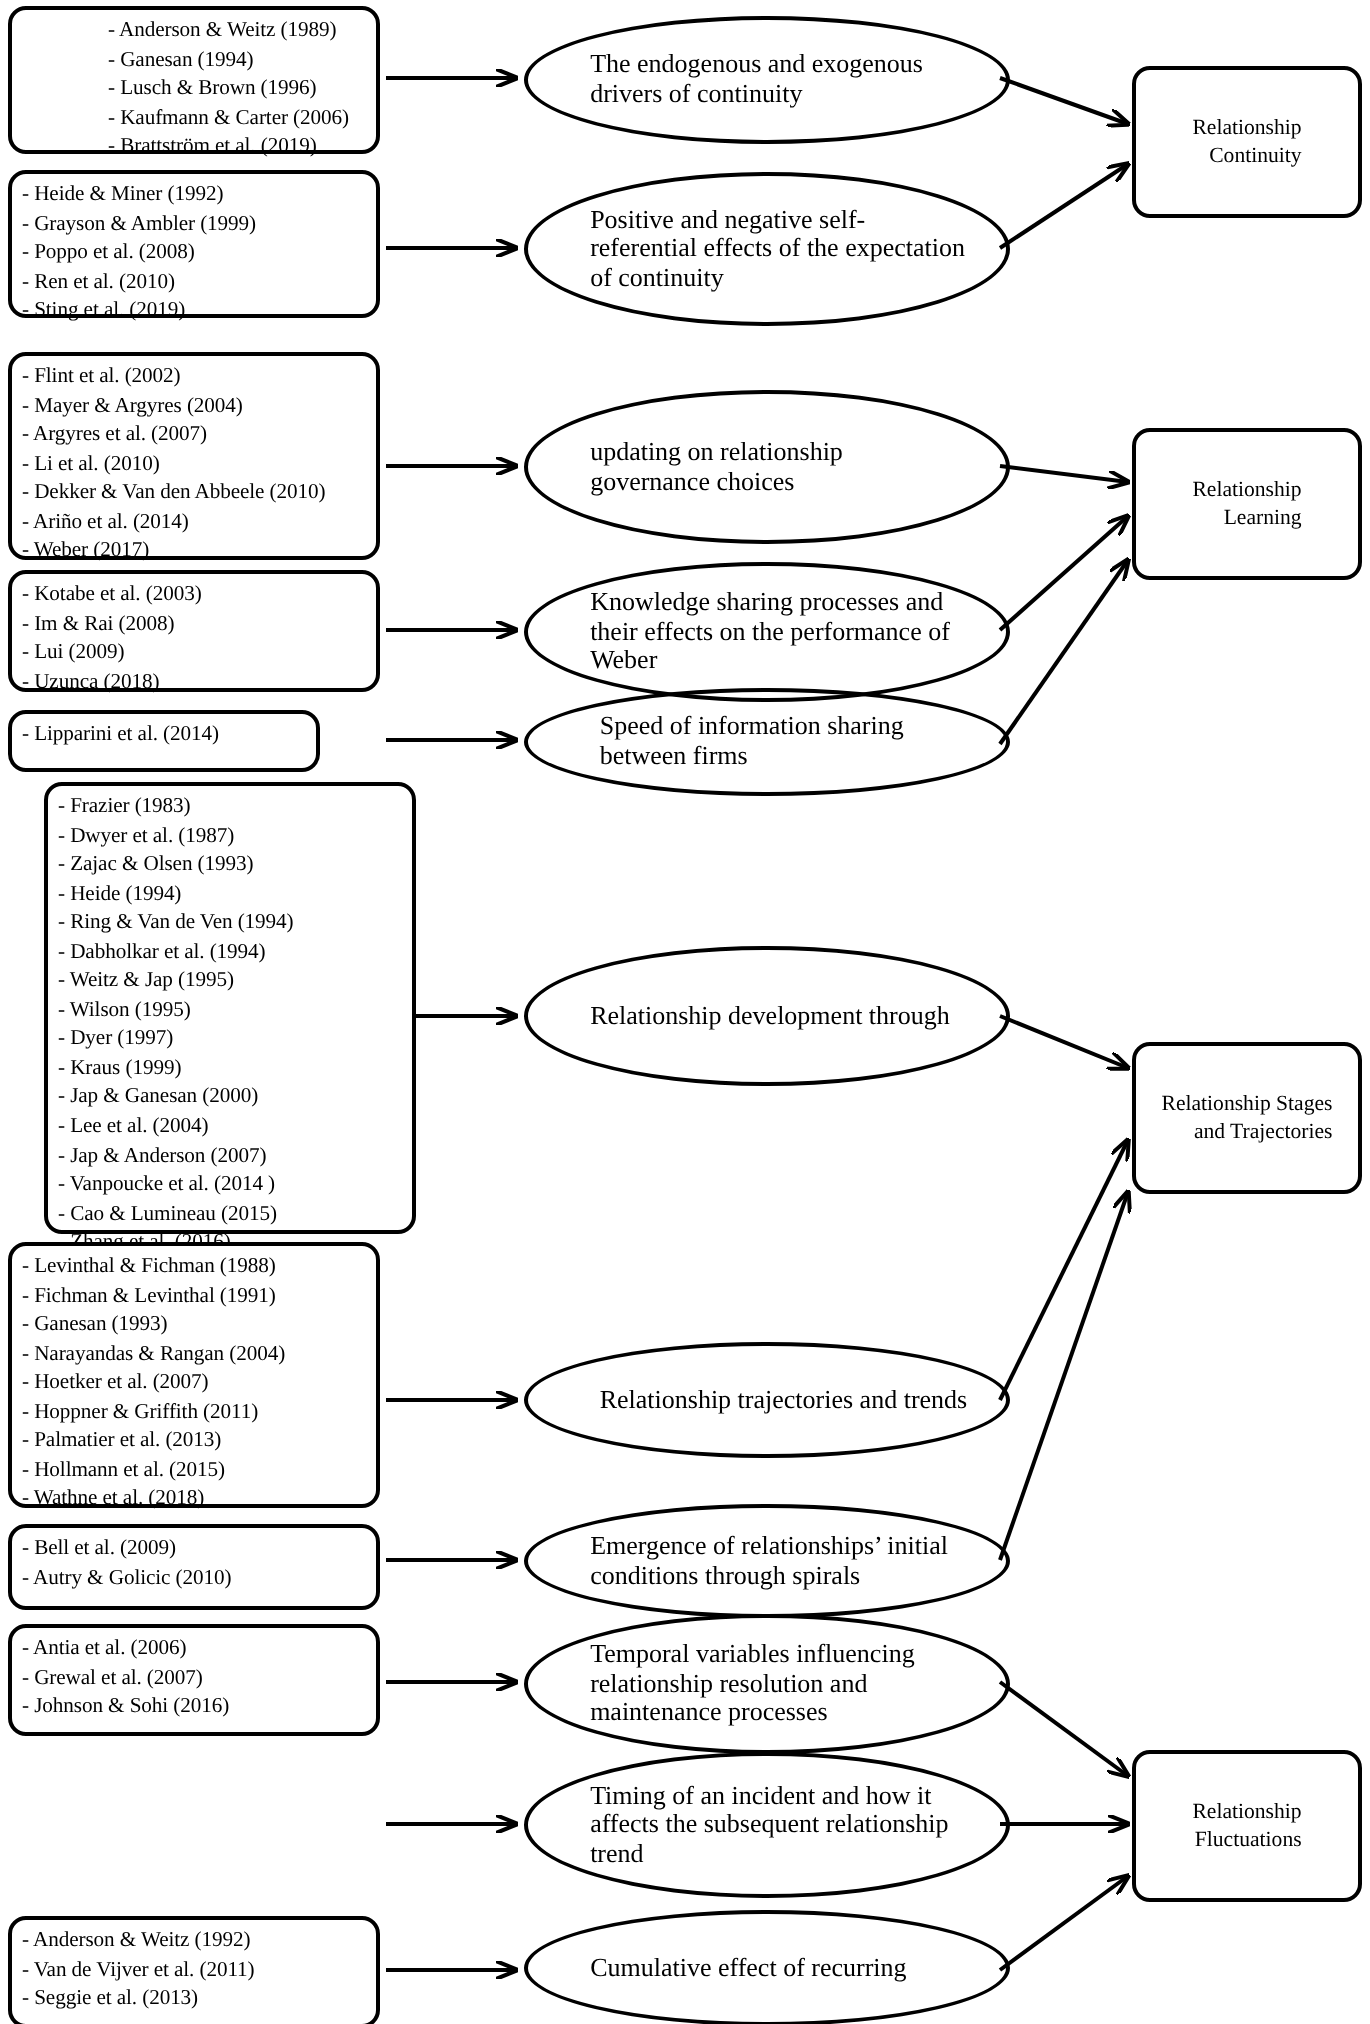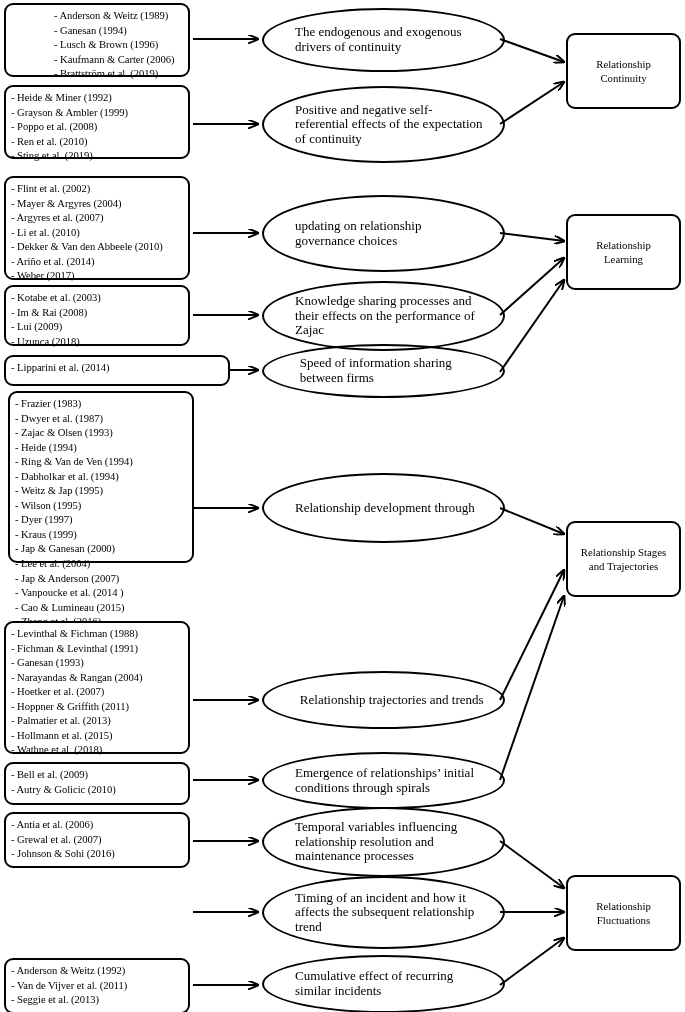--- a/index.html
+++ b/index.html
@@ -74,21 +74,21 @@
   .outcome-box {
     position: absolute;
     box-sizing: border-box;
     border: 2.4px solid #000000;
     border-radius: 9px;
     background: #ffffff;
     z-index: 3;
     display: flex;
     align-items: center;
     justify-content: center;
-    text-align: center;
+    text-align: right;
   }
   .outcome-text {
     font-size: 10.8px;
     line-height: 14.5px;
     padding: 0 6px;
   }
 </style>
 </head>
 <body>
 
@@ -155,25 +155,25 @@
     <div class="ref-line">- Weber (2017)</div>
   </div>
 
   <div class="ref-box" style="left:4px; top:285px; width:186px; height:61px;">
     <div class="ref-line">- Kotabe et al. (2003)</div>
     <div class="ref-line">- Im &amp; Rai (2008)</div>
     <div class="ref-line">- Lui (2009)</div>
     <div class="ref-line">- Uzunca (2018)</div>
   </div>
 
-  <div class="ref-box" style="left:4px; top:355px; width:226px; height:31px;">
+  <div class="ref-box" style="left:4px; top:355px; width:156px; height:31px;">
     <div class="ref-line">- Lipparini et al. (2014)</div>
   </div>
 
-  <div class="ref-box" style="left:8px; top:391px; width:186px; height:172px;">
+  <div class="ref-box" style="left:22px; top:391px; width:186px; height:226px;">
     <div class="ref-line">- Frazier (1983)</div>
     <div class="ref-line">- Dwyer et al. (1987)</div>
     <div class="ref-line">- Zajac &amp; Olsen (1993)</div>
     <div class="ref-line">- Heide (1994)</div>
     <div class="ref-line">- Ring &amp; Van de Ven (1994)</div>
     <div class="ref-line">- Dabholkar et al. (1994)</div>
     <div class="ref-line">- Weitz &amp; Jap (1995)</div>
     <div class="ref-line">- Wilson (1995)</div>
     <div class="ref-line">- Dyer (1997)</div>
     <div class="ref-line">- Kraus (1999)</div>
@@ -234,21 +234,21 @@
     <div class="theme-text">
       <div>updating on relationship</div>
       <div>governance choices</div>
     </div>
   </div>
 
   <div class="theme-ellipse" style="left:262px; top:281px; width:243px; height:70px;">
     <div class="theme-text">
       <div>Knowledge sharing processes and</div>
       <div>their effects on the performance of</div>
-      <div>Zajac</div>
+      <div>Weber</div>
     </div>
   </div>
 
   <div class="theme-ellipse te-short" style="left:262px; top:344px; width:243px; height:54px;">
     <div class="theme-text">
       <div>Speed of information sharing</div>
       <div>between firms</div>
     </div>
   </div>
 
@@ -283,21 +283,20 @@
     <div class="theme-text">
       <div>Timing of an incident and how it</div>
       <div>affects the subsequent relationship</div>
       <div>trend</div>
     </div>
   </div>
 
   <div class="theme-ellipse" style="left:262px; top:955px; width:243px; height:58px;">
     <div class="theme-text">
       <div>Cumulative effect of recurring</div>
-      <div>similar incidents</div>
     </div>
   </div>
 
   <div class="outcome-box" style="left:566px; top:33px; width:115px; height:76px;">
     <div class="outcome-text">
       <div>Relationship</div>
       <div>Continuity</div>
     </div>
   </div>
 

